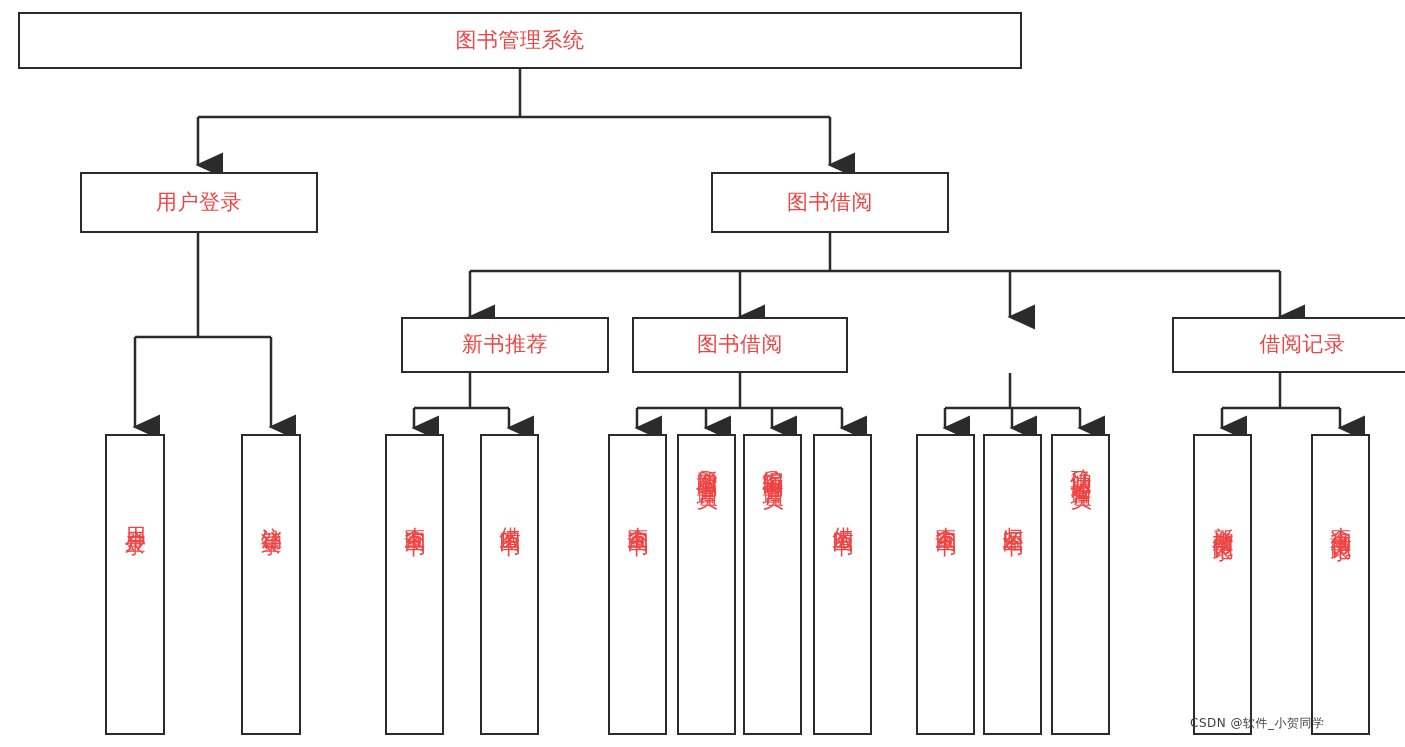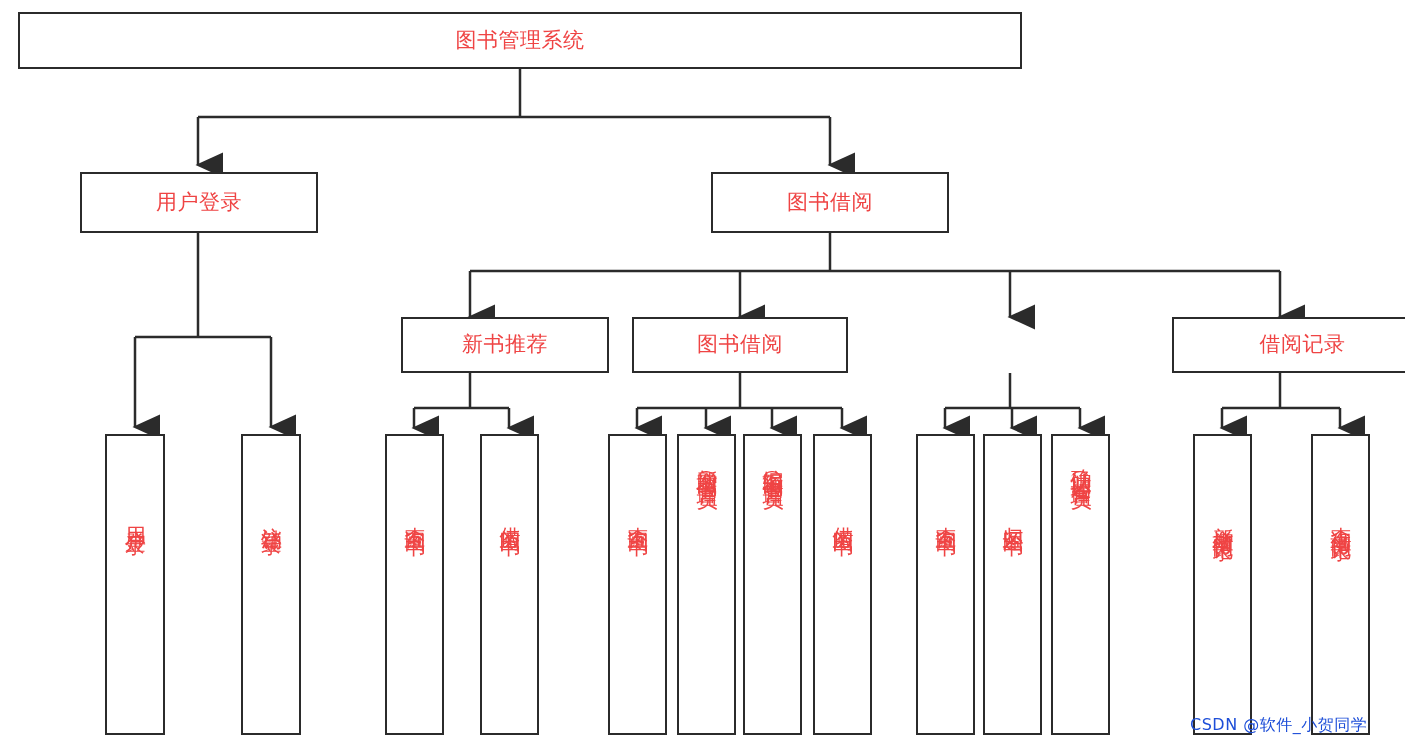--- a/index.html
+++ b/index.html
@@ -52,22 +52,22 @@
     font-size: 21px;
   }
   .node-box.vertical.mid .node-label {
     margin-top: 60px;
   }
   .node-box.vertical.top .node-label {
     margin-top: 2px;
   }
   .watermark {
     position: absolute;
-    font-size: 16px;
-    color: #1d4ed8;
+    font-size: 12px;
+    color: #404040;
     letter-spacing: 0.5px;
     white-space: nowrap;
     user-select: none;
   }
 </style>
 </head>
 <body>
 
 <div id="canvas">
 

